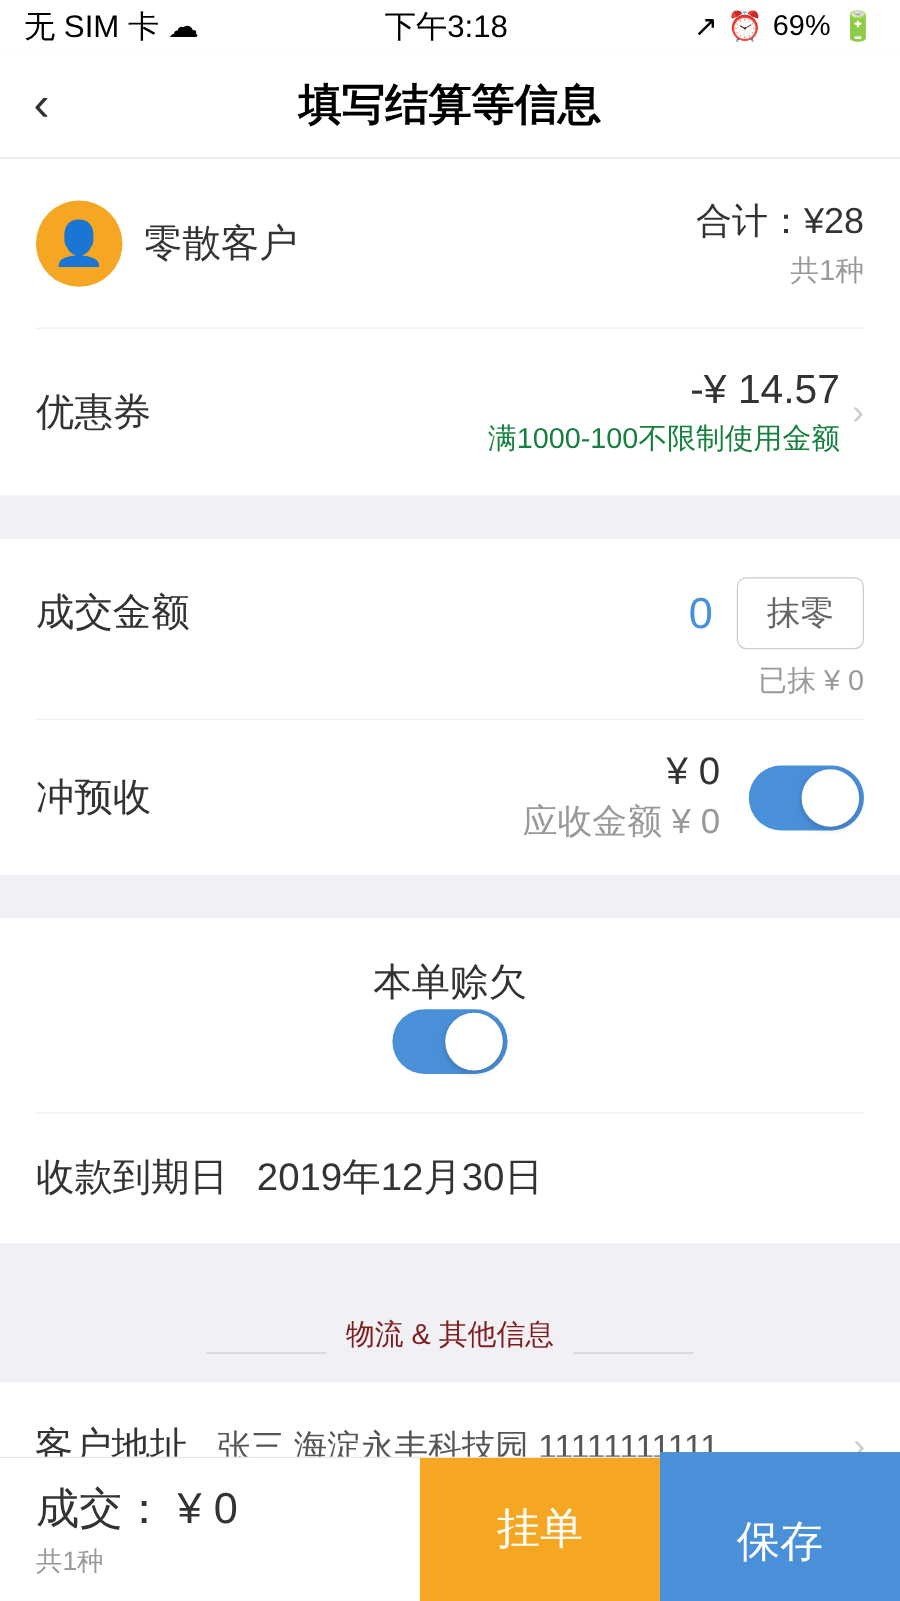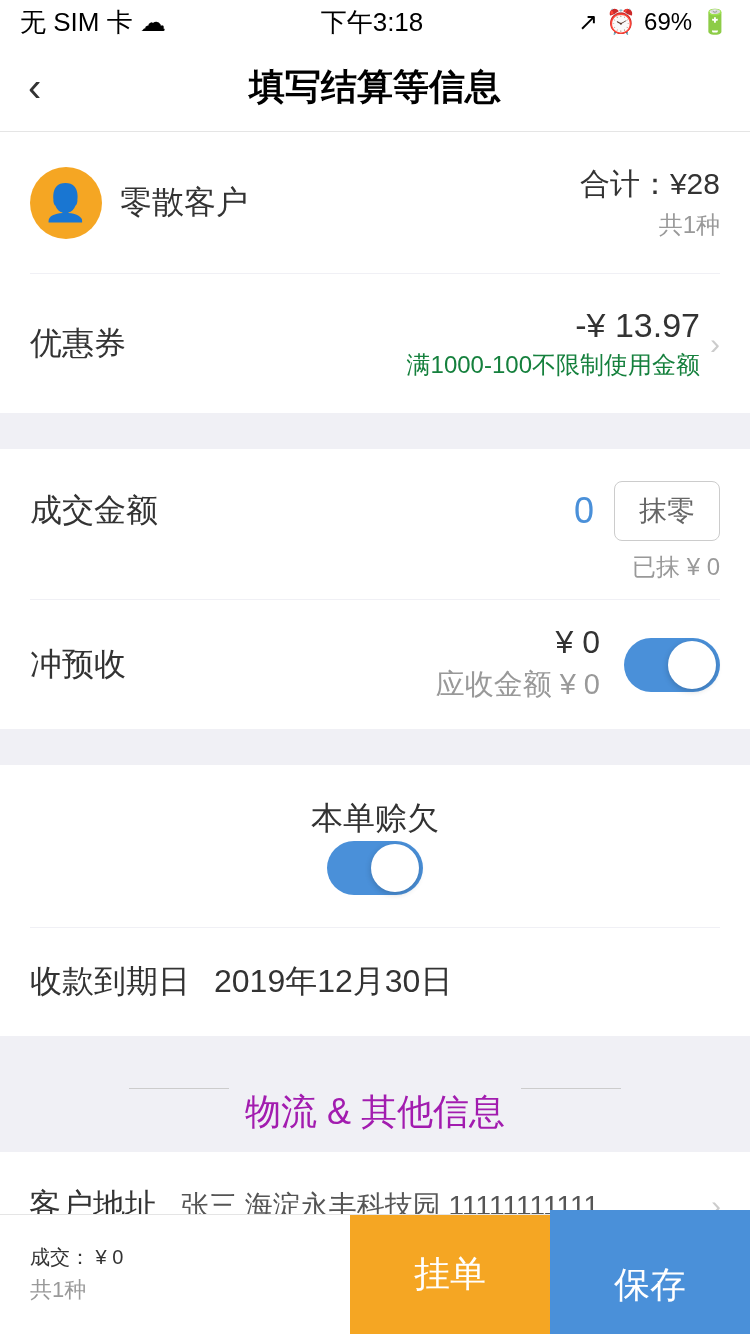--- a/index.html
+++ b/index.html
@@ -274,24 +274,24 @@
 
     
     .logistics-section {
       background: #f0f0f5;
       height: 80px;
       display: flex;
       align-items: center;
       justify-content: center;
     }
     .logistics-title {
-      font-size: 36px;
-      color: #a21caf;
-      display: flex;
-      align-items: flex-start;
+      font-size: 24px;
+      color: #7f1d1d;
+      display: flex;
+      align-items: flex-end;
       gap: 16px;
     }
     .logistics-line {
       width: 100px;
       height: 1px;
       background: #ccc;
     }
 
     
     .address-row {
@@ -322,21 +322,21 @@
       background: #fff;
       display: flex;
       align-items: center;
       border-top: 1px solid #e5e5e5;
     }
     .footer-info {
       flex: 1;
       padding: 0 30px;
     }
     .footer-deal {
-      font-size: 20px;
+      font-size: 36px;
       color: #333;
     }
     .footer-count {
       font-size: 22px;
       color: #999;
       margin-top: 4px;
     }
     .footer-btn-hang {
       width: 200px;
       height: 120px;
@@ -398,21 +398,21 @@
         <div class="total-amount">合计：¥28</div>
         <div class="total-count">共1种</div>
       </div>
     </div>
     <div class="divider"></div>
 
     <div class="coupon-row">
       <span class="coupon-label">优惠券</span>
       <div class="coupon-right">
         <div class="coupon-value-block">
-          <div class="coupon-discount">-¥ 13.97</div>
+          <div class="coupon-discount">-¥ 14.57</div>
           <div class="coupon-desc">满1000-100不限制使用金额</div>
         </div>
         <span class="chevron-right">›</span>
       </div>
     </div>
   </div>
 
   <div class="section-gray"></div>
 
   <div class="card">

